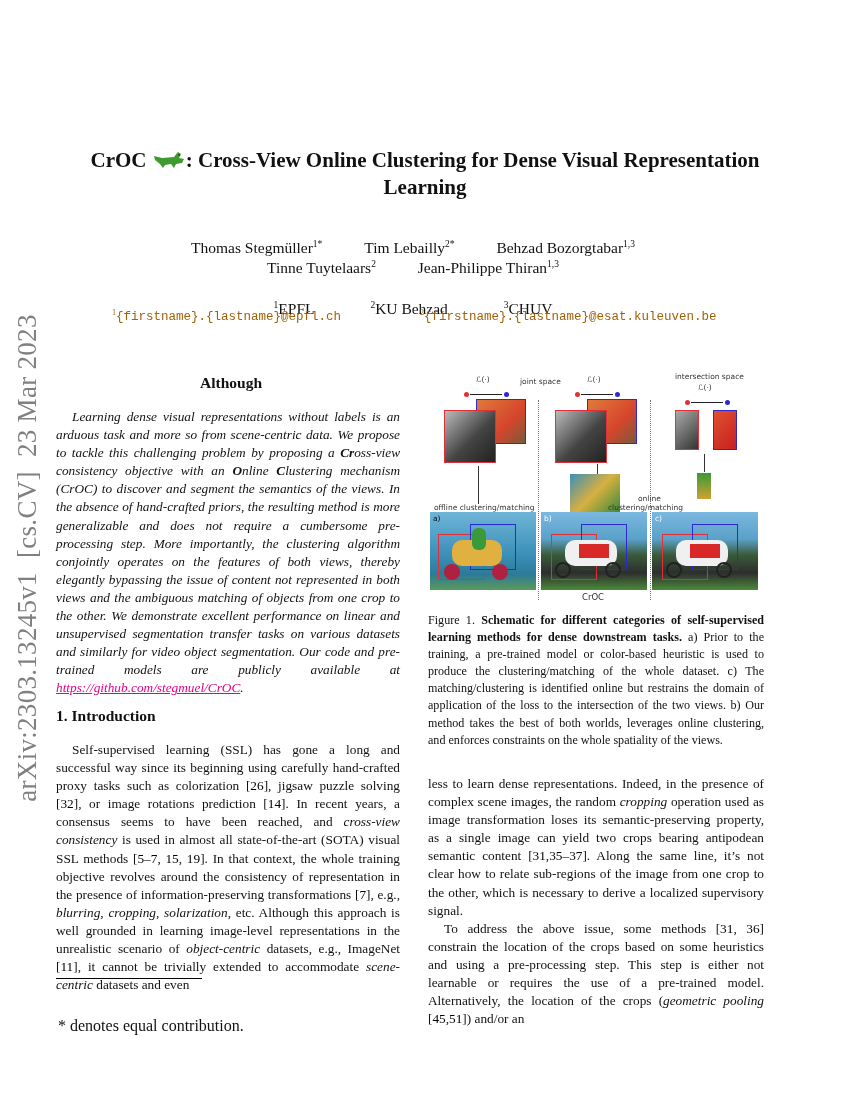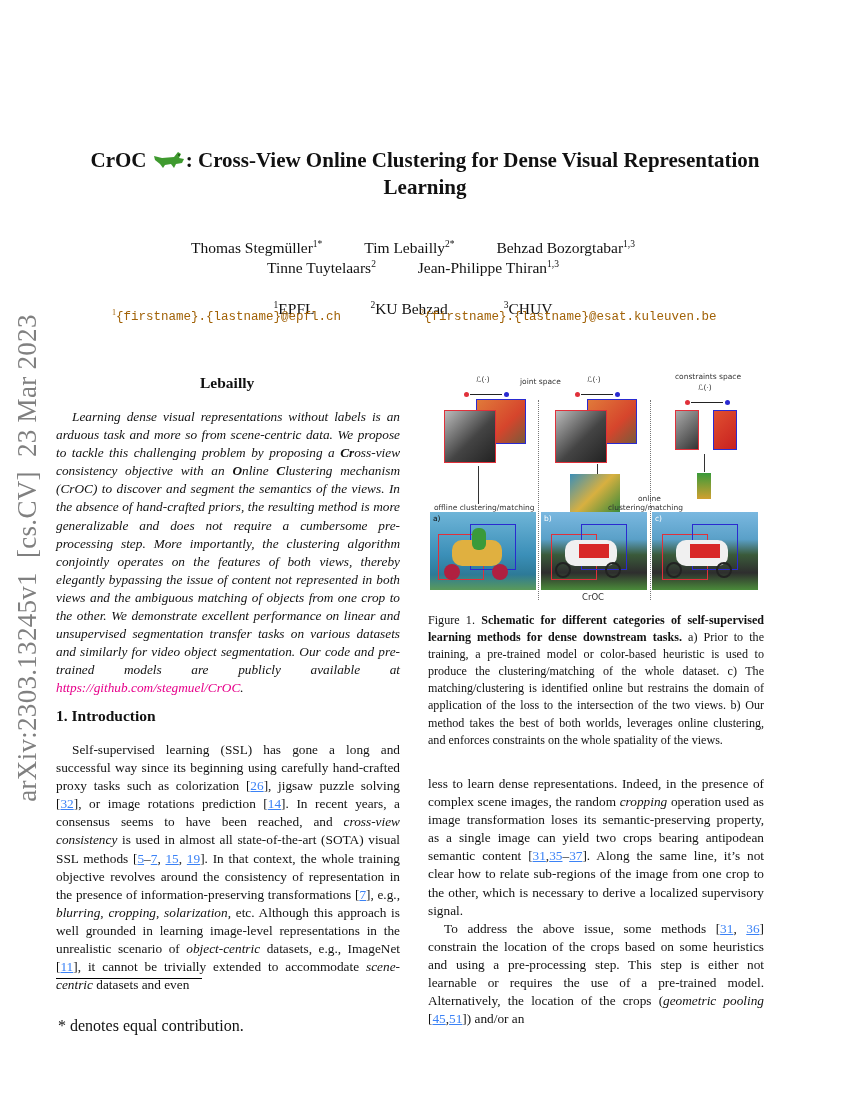--- a/index.html
+++ b/index.html
@@ -16,22 +16,22 @@
   .authors sup { font-size:9.5px; }
   .author { display:inline-block; margin:0 19px; }
   .emails { position:absolute; top:308px; font-family:"Liberation Mono", monospace; font-size:12.5px; color:#a16207; }
   .emails sup { font-family:"Liberation Serif", serif; font-size:8px; }
   .col { position:absolute; font-size:13.3px; line-height:18.1px; text-align:justify; }
   .col p { margin:0; }
   .indent { text-indent:16px; }
   .h-abstract { position:absolute; left:200px; top:374px; font-weight:bold; font-size:15.5px; }
   .abstract { left:56px; top:408px; width:344px; font-style:italic; }
   .abstract b { }
-  .link { color:#e6008a; }
-  .cite { color:#3b82f6;text-decoration:underline; }
+  .link { color:#e6008a;text-decoration:underline; }
+  .cite { color:#000000; }
   .h-intro { position:absolute; left:56px; top:707px; font-weight:bold; font-size:15.5px; }
   .intro { left:56px; top:741px; width:344px; }
   .fn-rule { position:absolute; left:56px; top:978px; width:146px; border-top:1px solid #000; }
   .footnote { position:absolute; left:58px; top:977px; font-size:16px;margin-top:40px; }
   .figure { position:absolute; left:430px; top:370px; width:333px; height:230px; }
   .caption { left:428px; top:612px; width:336px; font-size:12.1px; line-height:17.1px; }
   .right2 { left:428px; top:775px; width:336px; }
   .figlabel { position:absolute; font-family:"DejaVu Sans", sans-serif; font-size:7.5px; color:#333; white-space:nowrap; }
   .photo { position:absolute; box-sizing:border-box; }
   .dot { position:absolute; width:5px; height:5px; border-radius:50%; }
@@ -62,21 +62,21 @@
   <span class="author"><span>Jean-Philippe Thiran</span><sup>1,3</sup></span>
 </div>
 <div class="authors" style="top:284px;">
   <span class="author" style="margin:16px 26px"><sup>1</sup><span>EPFL</span></span>
   <span class="author" style="margin:0 26px"><sup>2</sup><span>KU Behzad</span></span>
   <span class="author" style="margin:0 26px"><sup>3</sup><span>CHUV</span></span>
 </div>
 <div class="emails" style="left:112px;"><sup>1</sup><span>{firstname}.{lastname}@epfl.ch</span></div>
 <div class="emails" style="left:420px;"><sup>2</sup><span>{firstname}.{lastname}@esat.kuleuven.be</span></div>
 
-<div class="h-abstract">Lebailly</div>
+<div class="h-abstract">Although</div>
 <div class="col abstract">
   <p class="indent"><span>Learning dense visual representations without labels is an arduous task and more so from scene-centric data. We propose to tackle this challenging problem by proposing a </span><b>Cr</b><span>oss-view consistency objective with an </span><b>O</b><span>nline </span><b>C</b><span>lustering mechanism (CrOC) to discover and segment the semantics of the views. In the absence of hand-crafted priors, the resulting method is more generalizable and does not require a cumbersome pre-processing step. More importantly, the clustering algorithm conjointly operates on the features of both views, thereby elegantly bypassing the issue of content not represented in both views and the ambiguous matching of objects from one crop to the other. We demonstrate excellent performance on linear and unsupervised segmentation transfer tasks on various datasets and similarly for video object segmentation. Our code and pre-trained models are publicly available at </span><a class="link">https://github.com/stegmuel/CrOC</a><span>.</span></p>
 </div>
 
 <div class="h-intro">1. Introduction</div>
 <div class="col intro">
   <p class="indent"><span>Self-supervised learning (SSL) has gone a long and successful way since its beginning using carefully hand-crafted proxy tasks such as colorization [</span><a class="cite">26</a><span>], jigsaw puzzle solving [</span><a class="cite">32</a><span>], or image rotations prediction [</span><a class="cite">14</a><span>]. In recent years, a consensus seems to have been reached, and </span><i>cross-view consistency</i><span> is used in almost all state-of-the-art (SOTA) visual SSL methods [</span><a class="cite">5</a><span>–</span><a class="cite">7</a><span>, </span><a class="cite">15</a><span>, </span><a class="cite">19</a><span>]. In that context, the whole training objective revolves around the consistency of representation in the presence of information-preserving transformations [</span><a class="cite">7</a><span>], e.g., </span><i>blurring</i><span>, </span><i>cropping</i><span>, </span><i>solarization</i><span>, etc. Although this approach is well grounded in learning image-level representations in the unrealistic scenario of </span><i>object-centric</i><span> datasets, e.g., ImageNet [</span><a class="cite">11</a><span>], it cannot be trivially extended to accommodate </span><i>scene-centric</i><span> datasets and even</span></p>
 </div>
 <div class="fn-rule"></div>
 <div class="footnote">* denotes equal contribution.</div>
@@ -100,21 +100,21 @@
   <div class="dot" style="left:145px; top:22px; background:#e0303a;"></div>
   <div class="abs" style="left:151px; top:24px; width:32px; border-top:1px solid #222;"></div>
   <div class="dot" style="left:185px; top:22px; background:#2a2ad0;"></div>
   <div class="photo" style="left:157px; top:29px; width:50px; height:45px; border:1.5px solid #2a2ad0; background:linear-gradient(135deg,#e07a3a,#d6452c 60%,#7a5a3a);"></div>
   <div class="photo" style="left:125px; top:40px; width:52px; height:53px; border:1.5px solid #e0303a; background:linear-gradient(135deg,#bbb,#444 55%,#222);"></div>
   <div class="abs" style="left:167px; top:94px; height:10px; border-left:1px solid #333;"></div>
   <div class="photo" style="left:140px; top:104px; width:50px; height:38px; background:linear-gradient(135deg,#3b8fb8,#d8b040 50%,#3a8a3a);"></div>
   <div class="figlabel" style="left:208px; top:124px;">online</div>
   <div class="figlabel" style="left:178px; top:133px;">clustering/matching</div>
 
-  <div class="figlabel" style="left:245px; top:2px;">constraints space</div>
+  <div class="figlabel" style="left:245px; top:2px;">intersection space</div>
   <div class="figlabel" style="left:268px; top:13px;">ℒ(·)</div>
   <div class="dot" style="left:255px; top:30px; background:#e0303a;"></div>
   <div class="abs" style="left:261px; top:32px; width:32px; border-top:1px solid #222;"></div>
   <div class="dot" style="left:295px; top:30px; background:#2a2ad0;"></div>
   <div class="photo" style="left:245px; top:40px; width:24px; height:40px; border:1.5px solid #e0303a; background:linear-gradient(135deg,#aaa,#333);"></div>
   <div class="photo" style="left:283px; top:40px; width:24px; height:40px; border:1.5px solid #2a2ad0; background:linear-gradient(135deg,#e05030,#c82020);"></div>
   <div class="photo" style="left:267px; top:103px; width:14px; height:26px; background:linear-gradient(180deg,#3a9a3a,#d0a030);"></div>
   <div class="abs" style="left:274px; top:84px; height:18px; border-left:1px solid #333;"></div>
 
   <div class="photo" style="left:0px; top:142px; width:106px; height:78px; background:linear-gradient(180deg,#6fb5d8 0%,#3b8fb8 55%,#2d7a98 80%,#5a9a5a 100%);">

